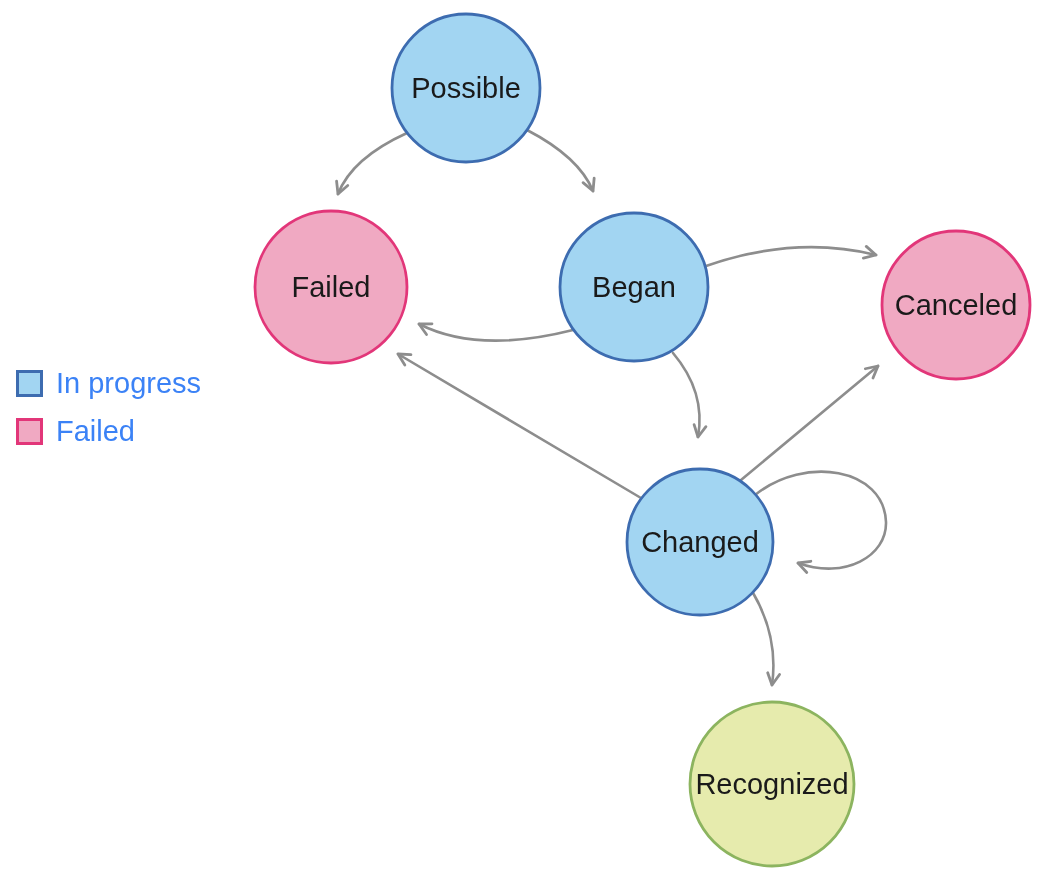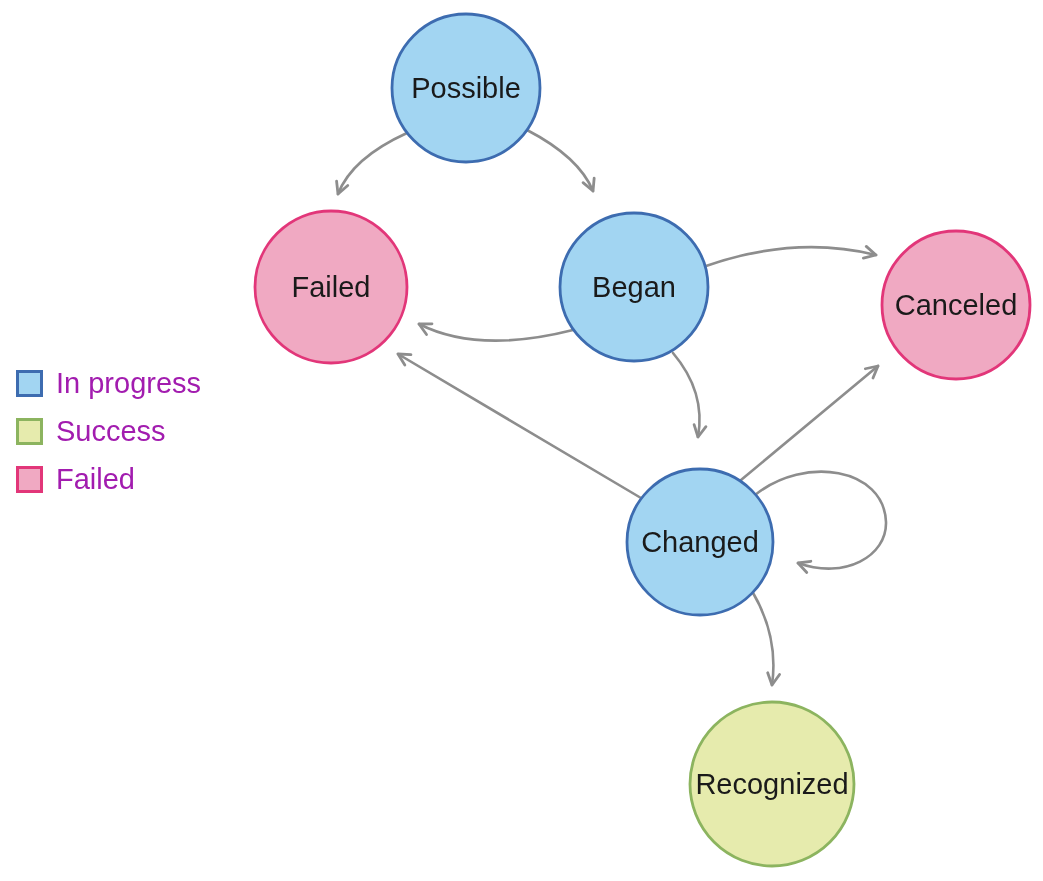--- a/index.html
+++ b/index.html
@@ -42,21 +42,21 @@
     box-sizing: border-box;
     width: 27px;
     height: 27px;
     border: 3px solid #888;
     background: #eee;
     flex: 0 0 auto;
   }
   .legend-label {
     margin-left: 13px;
     font-size: 29px;
-    color: #a21caf;
+    color: #3b82f6;
     white-space: nowrap;
   }
 </style>
 </head>
 <body>
 
 <div class="stage">
   <svg id="diagram-svg" width="1043" height="881" viewBox="0 0 1043 881">
       <defs>
         <marker id="arrowhead" viewBox="0 0 18 18" refX="15" refY="9" markerWidth="18" markerHeight="18" markerUnits="userSpaceOnUse" orient="auto">
@@ -97,21 +97,17 @@
         <text x="772" y="784" text-anchor="middle" dominant-baseline="central">Recognized</text>
       </g>
     </svg>
 
   <div class="legend">
     <div class="legend-item">
       <span class="swatch" style="background: rgb(162, 213, 242); border-color: rgb(61, 108, 176);"></span>
       <span class="legend-label">In progress</span>
     </div>
     <div class="legend-item">
-      <span class="swatch" style="background: rgb(230, 235, 173); border-color: rgb(140, 180, 95);"></span>
-      <span class="legend-label">Success</span>
-    </div>
-    <div class="legend-item">
       <span class="swatch" style="background: rgb(240, 169, 194); border-color: rgb(226, 54, 121);"></span>
       <span class="legend-label">Failed</span>
     </div>
   </div>
 </div>
 
 </body></html>

